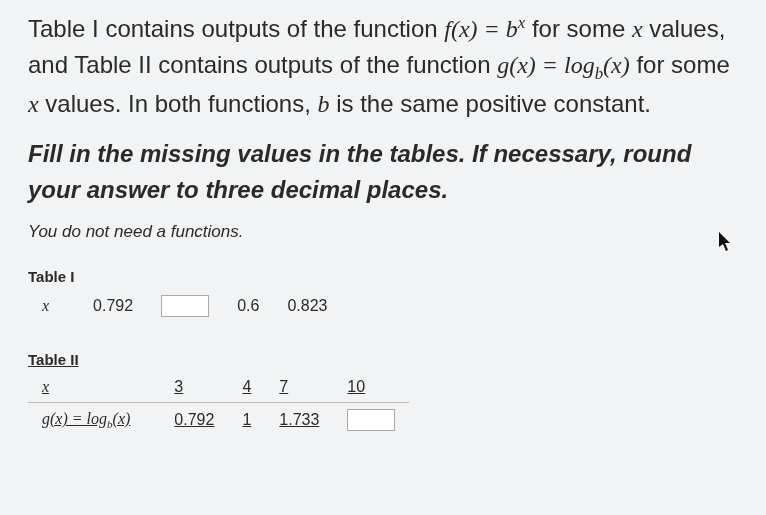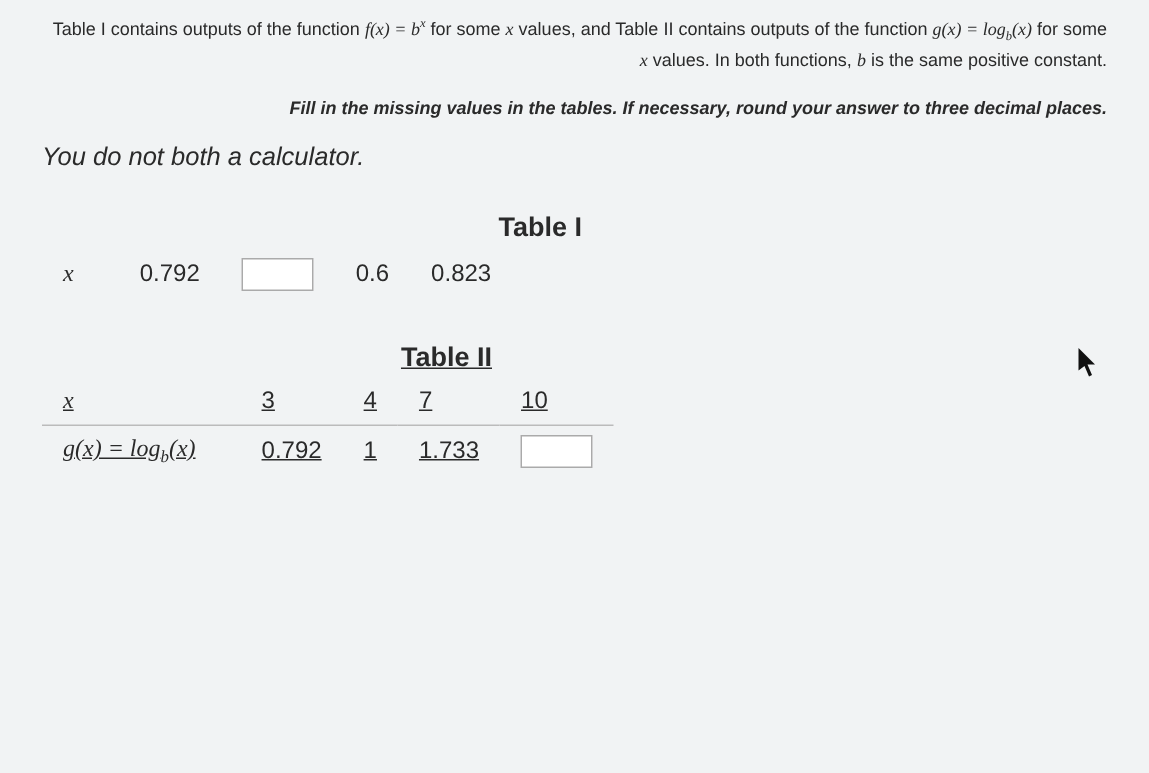--- a/index.html
+++ b/index.html
@@ -8,36 +8,35 @@
     width: 766px; height: 515px;
     background: #f1f3f4;
     font-family: Arial, Helvetica, sans-serif;
     color: #2a2a2a;
   }
   .page {
     padding: 10px 28px 20px 28px;
     position: relative;
   }
   .para {
-    font-size: 12px;
+    font-size: 24px;
     line-height: 1.5;
     margin-bottom: 14px;
-    text-align: right;
   }
   .bold { font-weight: 700; font-style: italic; }
   .ital { font-style: italic; font-family: 'Times New Roman', serif; }
   .note {
     font-style: italic;
     font-size: 17px;
     margin: 6px 0 26px 0;
   }
   .tbl-caption {
     font-weight: 700;
-    font-size: 18px;
-    text-align: right;
+    font-size: 15px;
+    text-align: left;
     margin-bottom: 4px;
   }
   table {
     border-collapse: collapse;
     font-size: 16px;
     margin-bottom: 28px;
   }
   td, th {
     padding: 6px 14px;
     text-align: left;
@@ -72,21 +71,21 @@
 <body>
 
 <div class="page">
 
   <div class="para">
     <span>Table I contains outputs of the function </span><span class="ital"><span>f(x) = b</span><span class="sup">x</span></span><span> for some </span><span class="ital">x</span><span> values, and Table II contains outputs of the function </span><span class="ital"><span>g(x) = log</span><span class="sub">b</span><span>(x)</span></span><span> for some </span><span class="ital">x</span><span> values. In both functions, </span><span class="ital">b</span><span> is the same positive constant.</span>
   </div>
 
   <div class="para bold">Fill in the missing values in the tables. If necessary, round your answer to three decimal places.</div>
 
-  <div class="note">You do not both a calculator.</div>
+  <div class="note">You do not need a functions.</div>
 
   <div class="t1-wrap">
     <div class="tbl-caption">Table I</div>
     <table>
       <tbody>
           <tr>
         <td class="row-label">x</td>
         <td>0.792</td>
         <td><span class="blank-input"></span></td>
         <td>0.6</td>

